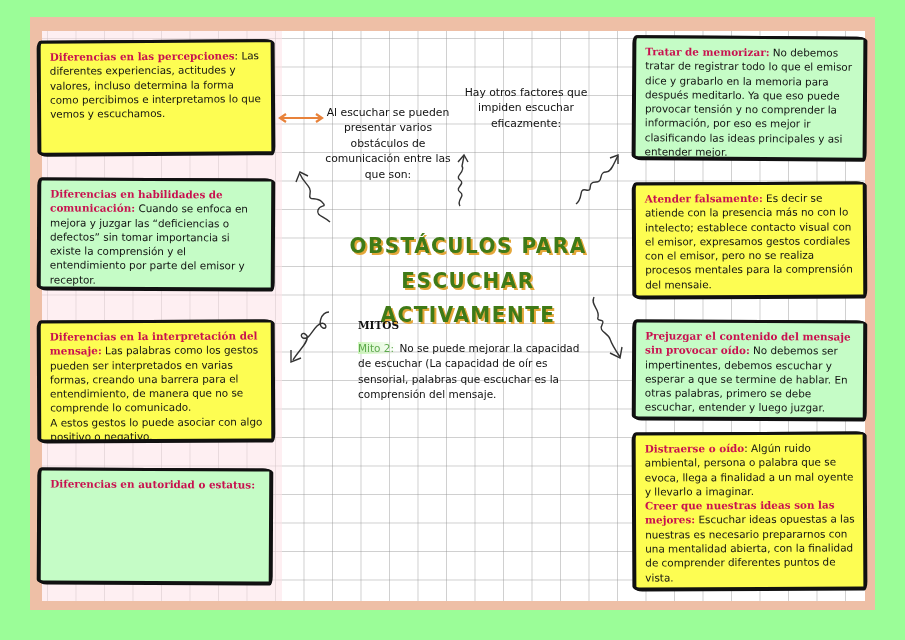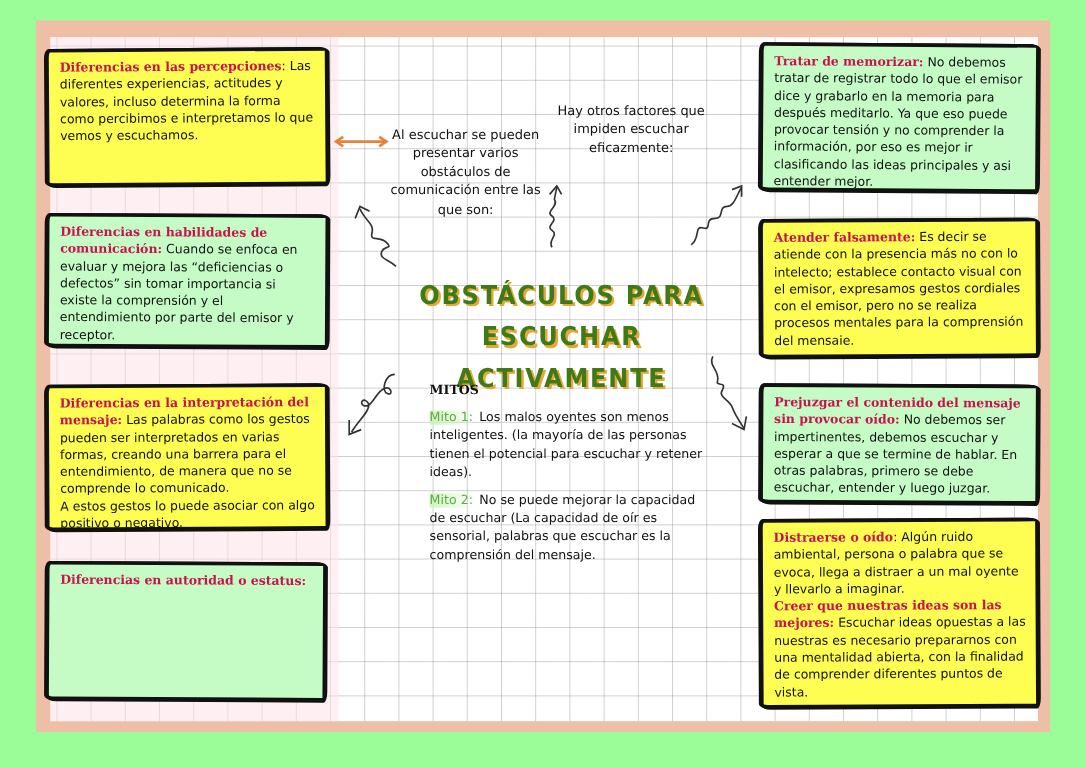--- a/index.html
+++ b/index.html
@@ -34,21 +34,21 @@
 
 <div class="panel"></div>
 <div class="paper"></div>
 <div class="paper-tint"></div>
 
 <div class="card yellow" style="left:38px;top:40px;width:236px;height:115px;transform:rotate(-0.4deg);">
   <b class="h">Diferencias en las percepciones</b><span>: </span><span>Las diferentes experiencias, actitudes y valores, incluso determina la forma como percibimos e interpretamos lo que vemos y escuchamos.</span>
 </div>
 
 <div class="card green" style="left:38px;top:178px;width:236px;height:112px;transform:rotate(0.3deg);">
-  <b class="h">Diferencias en habilidades de comunicación:</b><span> </span><span>Cuando se enfoca en evaluar y mejora las “deficiencias o defectos” sin tomar importancia si existe la comprensión y el entendimiento por parte del emisor y receptor.</span>
+  <b class="h">Diferencias en habilidades de comunicación:</b><span> </span><span>Cuando se enfoca en mejora y juzgar las “deficiencias o defectos” sin tomar importancia si existe la comprensión y el entendimiento por parte del emisor y receptor.</span>
 </div>
 
 <div class="card yellow" style="left:38px;top:320px;width:236px;height:122px;transform:rotate(-0.3deg);">
   <b class="h">Diferencias en la interpretación del mensaje:</b><span> </span><span>Las palabras como los gestos pueden ser interpretados en varias formas, creando una barrera para el entendimiento, de manera que no se comprende lo comunicado.</span><br>
   <span>A estos gestos lo puede asociar con algo positivo o negativo.</span>
 </div>
 
 <div class="card green" style="left:38px;top:468px;width:234px;height:116px;transform:rotate(0.3deg);">
   <b class="h">Diferencias en autoridad o estatus:</b><br>
 </div>
@@ -59,21 +59,21 @@
 
 <div class="card yellow" style="left:633px;top:182px;width:233px;height:116px;transform:rotate(-0.3deg);">
   <b class="h">Atender falsamente:</b><span> </span><span>Es decir se atiende con la presencia más no con lo intelecto; establece contacto visual con el emisor, expresamos gestos cordiales con el emisor, pero no se realiza procesos mentales para la comprensión del mensaie.</span>
 </div>
 
 <div class="card green" style="left:633px;top:320px;width:233px;height:100px;transform:rotate(0.3deg);">
   <b class="h">Prejuzgar el contenido del mensaje sin provocar oído:</b><span> </span><span>No debemos ser impertinentes, debemos escuchar y esperar a que se termine de hablar. En otras palabras, primero se debe escuchar, entender y luego juzgar.</span>
 </div>
 
 <div class="card yellow" style="left:633px;top:432px;width:233px;height:158px;transform:rotate(-0.3deg);">
-  <b class="h">Distraerse o oído</b><span>: </span><span>Algún ruido ambiental, persona o palabra que se evoca, llega a distraer a un mal oyente y llevarlo a imaginar.</span><br>
+  <b class="h">Distraerse o oído</b><span>: </span><span>Algún ruido ambiental, persona o palabra que se evoca, llega a finalidad a un mal oyente y llevarlo a imaginar.</span><br>
   <b class="h">Creer que nuestras ideas son las mejores:</b><span> Escuchar ideas opuestas a las nuestras es necesario prepararnos con una mentalidad abierta, con la finalidad de comprender diferentes puntos de vista.</span>
 </div>
 
 <div class="mid" style="left:306px;top:105px;width:132px;margin-left:16px;">Al escuchar se pueden presentar varios obstáculos de comunicación entre las que son:</div>
 <div class="mid" style="left:460px;top:85px;width:132px;">Hay otros factores que impiden escuchar eficazmente:</div>
 
 <svg class="deco" style="left:277px;top:112px;" width="48" height="12" viewBox="0 0 48 12">
   <line x1="4" y1="6" x2="44" y2="6" stroke="#e8823a" stroke-width="2.2"></line>
   <polyline points="9,2 3,6 9,10" fill="none" stroke="#e8823a" stroke-width="2.2"></polyline>
   <polyline points="39,2 45,6 39,10" fill="none" stroke="#e8823a" stroke-width="2.2"></polyline>
@@ -100,15 +100,14 @@
   <polyline points="20,58 30,63 32,52" fill="none" stroke="#333" stroke-width="1.4"></polyline>
 </svg>
 
 <div class="title">
   <div>OBSTÁCULOS PARA ESCUCHAR</div>
   <div>ACTIVAMENTE</div>
 </div>
 
 <div class="mitos">
   <div class="mh">MITOS</div>
-  <p><span class="ml">Mito 1:</span><span> Los malos oyentes son menos inteligentes. (la mayoría de las personas tienen el potencial para escuchar y retener ideas).</span></p>
   <p><span class="ml">Mito 2:</span><span> No se puede mejorar la capacidad de escuchar (La capacidad de oír es sensorial, palabras que escuchar es la comprensión del mensaje.</span></p>
 </div>
 
 </body></html>

